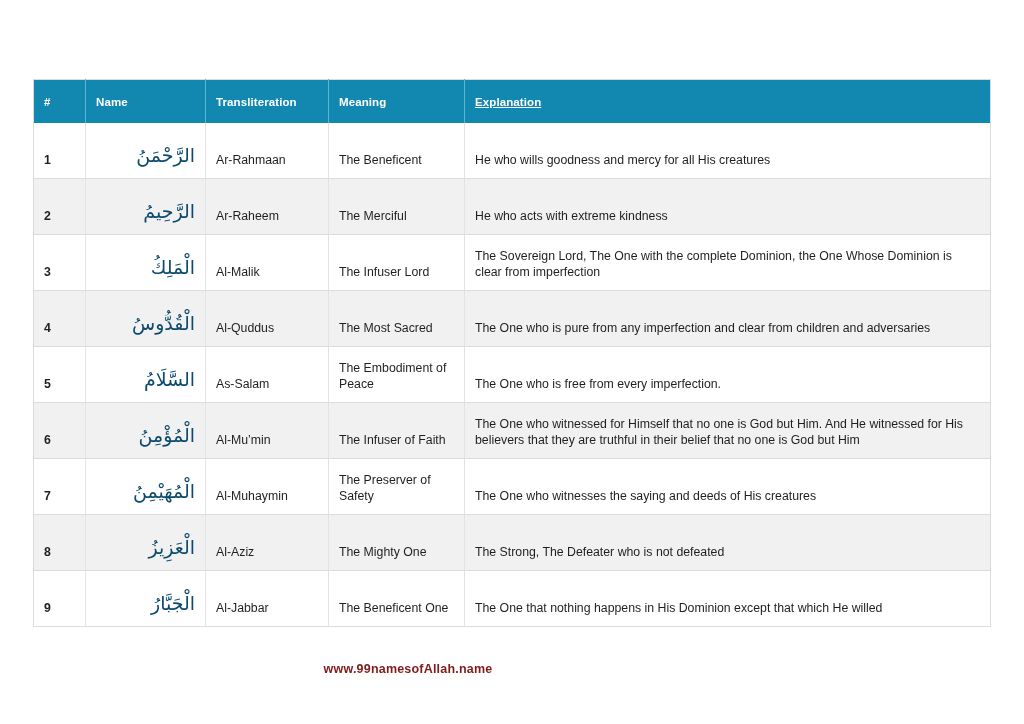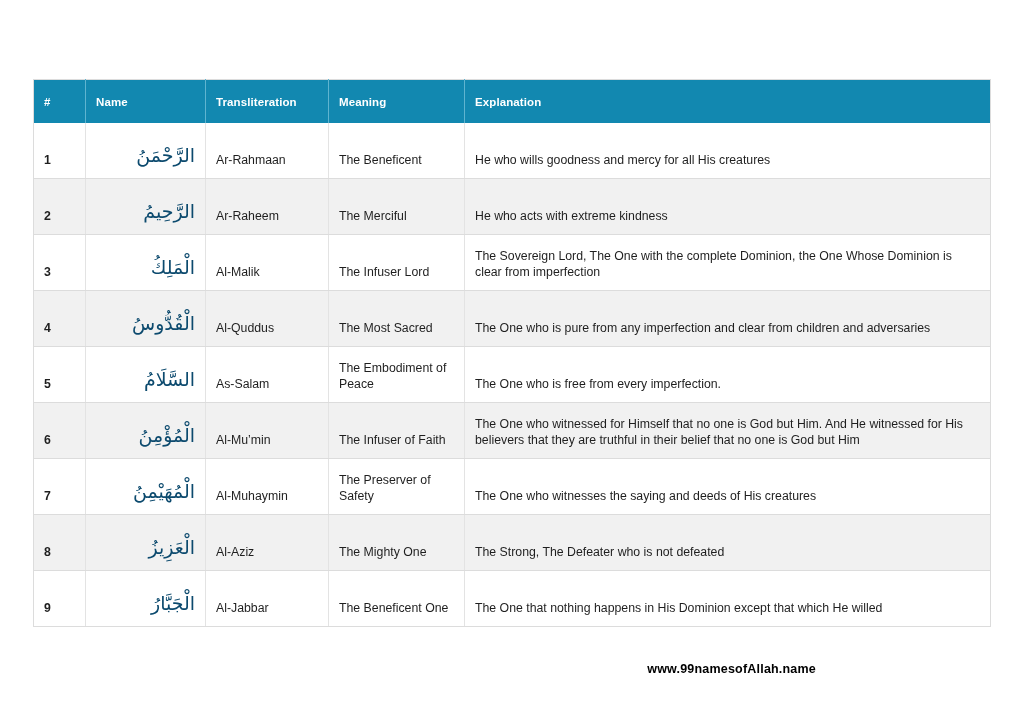--- a/index.html
+++ b/index.html
@@ -39,20 +39,21 @@
     font-weight: bold;
     text-align: left;
     padding: 10px 10px 9px 10px;
     height: 24px;
     vertical-align: middle;
     border-right: 1px solid #5fb4d0;
     letter-spacing: 0.1px;
   }
   table.names-table thead th:last-child {
     border-right: none;
+    text-decoration: underline;
   }
   table.names-table tbody td {
     border-right: 1px solid #e3e3e3;
     border-bottom: 1px solid #dcdcdc;
     font-size: 12.3px;
     color: #1f1f1f;
     vertical-align: bottom;
     padding: 6px 10px 9px 10px;
     line-height: 1.35;
     height: 40px;
@@ -102,24 +103,24 @@
     margin-top: 16px;
   }
   td.cell-mean { padding-left: 11px; }
   td.cell-trans { padding-left: 11px; margin-top: 13px; }
 
   .footer {
     position: absolute;
     left: 0;
     top: 662px;
     width: 816px;
-    text-align: right;
+    text-align: center;
     font-size: 12.5px;
     font-weight: bold;
-    color: #000000;
+    color: #7f1d1d;
     letter-spacing: 0.2px;
   }
 </style>
 </head>
 <body>
 
 <div class="page">
 
   <div class="table-wrap">
     <table class="names-table">

